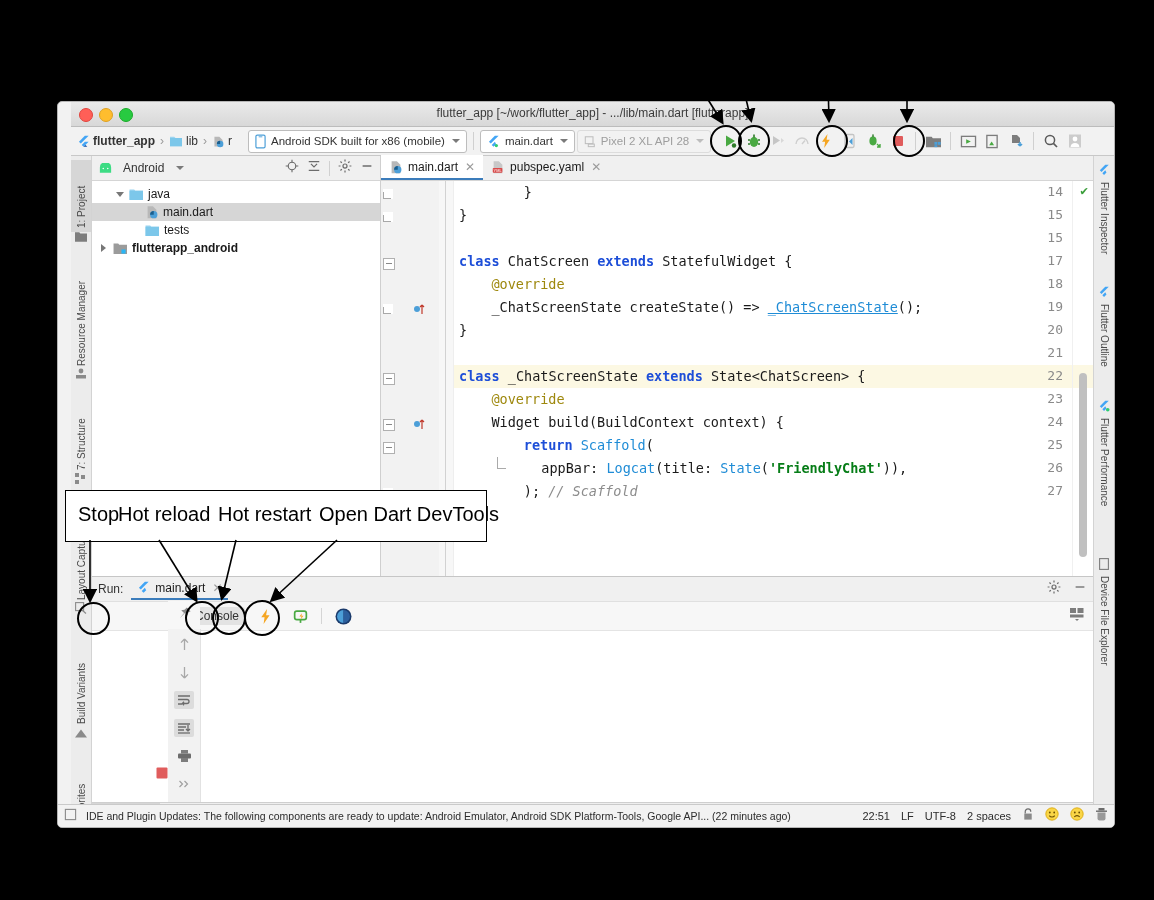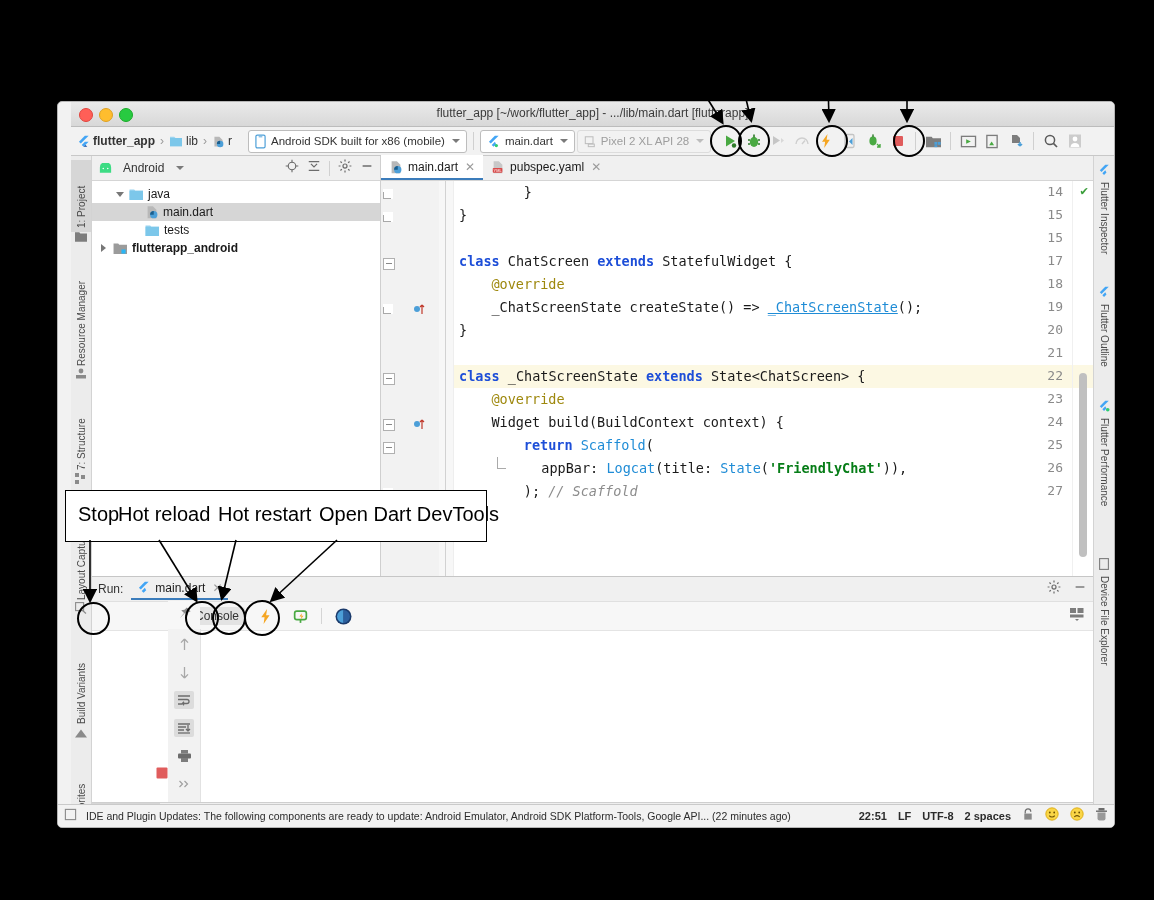--- a/index.html
+++ b/index.html
@@ -122,21 +122,21 @@
            box-sizing:border-box;}
   .tw-item.sel{background:#d6d6d6;}
   .tw-right{margin-left:auto;display:flex;align-items:center;gap:6px;padding-right:8px;}
   .badge{width:14px;height:14px;border-radius:50%;background:#4caf50;color:#fff;font-size:9px;
          display:flex;align-items:center;justify-content:center;font-weight:bold;}
 
   
   .statusbar{position:absolute;left:0;right:0;bottom:0;height:22px;background:#f2f2f2;border-top:1px solid #cacaca;
              display:flex;align-items:center;padding:0 6px;gap:9px;}
   .st-msg{font-size:10.5px;color:#2c2c2c;white-space:nowrap;overflow:hidden;}
-  .st-item{font-size:11px;color:#2c2c2c;white-space:nowrap;font-weight:bold;}
+  .st-item{font-size:11px;color:#2c2c2c;white-space:nowrap;}
   .st-right{margin-left:auto;display:flex;align-items:center;gap:11px;}
 
   
   .callout{position:absolute;left:65px;top:490px;width:420px;height:50px;background:#fff;border:1.6px solid #000;z-index:50;}
   .callout .cl-lbl{position:absolute;top:12px;font-size:20px;color:#000;white-space:nowrap;}
   svg.anno{position:absolute;left:0;top:0;width:1154px;height:900px;pointer-events:none;z-index:60;}
   .ring{position:absolute;border:2.2px solid #000;border-radius:50%;z-index:55;}
 </style>
 </head>
 <body>

